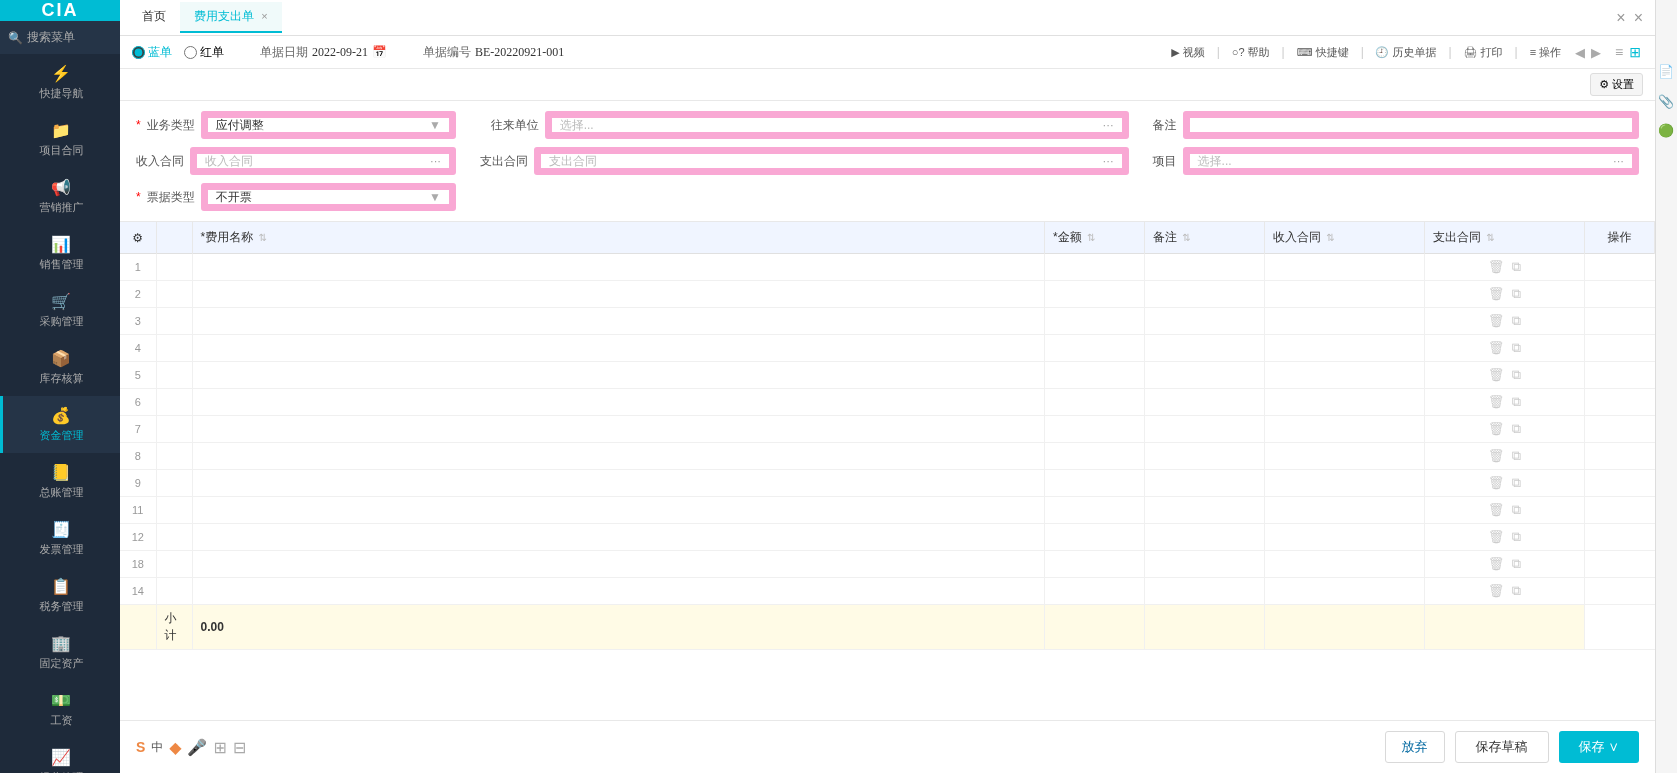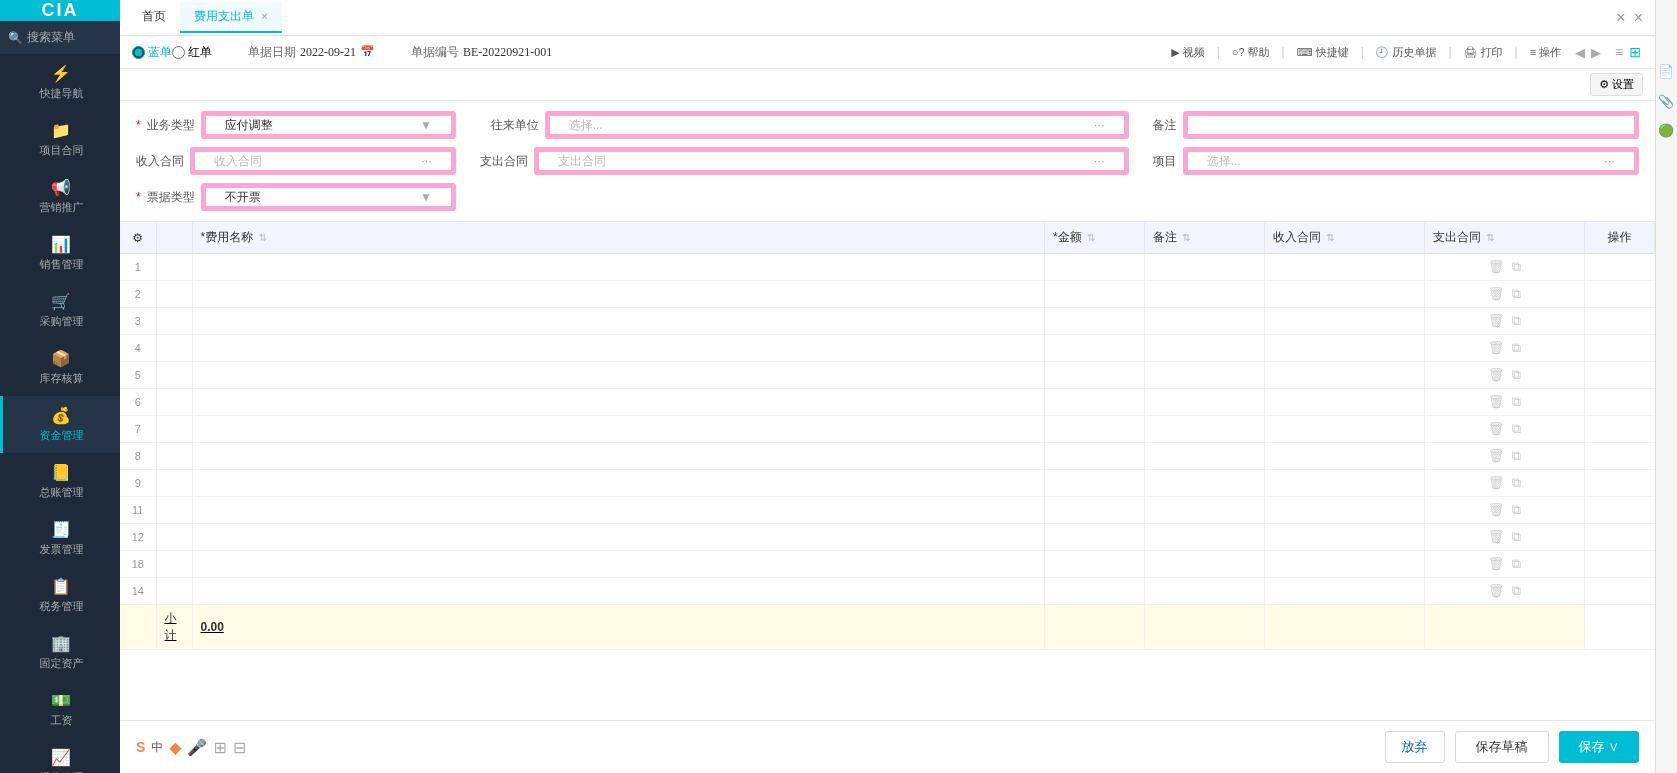--- a/index.html
+++ b/index.html
@@ -93,21 +93,21 @@
     .toolbar {
       background: #fff;
       display: flex;
       align-items: center;
       padding: 6px 12px;
       border-bottom: 1px solid #e8e8e8;
       gap: 8px;
       flex-shrink: 0;
       flex-wrap: wrap;
     }
-    .radio-group { display: flex; align-items: center; gap: 0; }
+    .radio-group { display: flex; align-items: center; gap: 12px; }
     .radio-label { display: flex; align-items: center; gap: 3px; cursor: pointer; font-size: 12px; }
     .radio-label.active { color: #00bcd4; }
     .toolbar-field { display: flex; align-items: center; gap: 4px; font-size: 12px; color: #555; }
     .toolbar-field .label { color: #666; margin-left: 28px; }
     .toolbar-field .value { color: #333; font-weight: 500; font-family: Liberation Serif, serif; }
     .toolbar-actions {
       margin-left: auto;
       display: flex;
       align-items: center;
       gap: 6px;
@@ -142,23 +142,23 @@
     }
     .form-field {
       display: flex;
       align-items: center;
       gap: 6px;
       flex: 1;
     }
     .form-field .req { color: red; }
     .form-field .field-label { font-size: 12px; color: #555; white-space: nowrap; }
     .form-field .field-input {
-      border: 5px solid #f9a8d4;
+      border: 7px solid #f9a8d4;
       border-radius: 3px;
-      padding: 4px 19px;
+      padding: 4px 8px;
       font-size: 12px;
       color: #333;
       flex: 1;
       display: flex;
       align-items: center;
       justify-content: space-between;
       cursor: pointer;
       min-width: 120px;
       background: #fff;
       height: 28px;
@@ -195,21 +195,21 @@
     thead th.ops { text-align: center; width: 70px; }
     tbody tr { border-bottom: 1px solid #f0f0f0; }
     tbody td {
       padding: 5px 8px;
       border-right: 1px solid #f0f0f0;
       height: 26px;
     }
     tbody td.num { color: #999; font-size: 11px; text-align: center; width: 36px; }
     tbody td.ops-cell { text-align: center; }
     .ops-icon { color: #ccc; cursor: pointer; margin: 0 2px; font-size: 13px; }
-    .subtotal-row { background: #fffbe6 !important; font-weight: 500; text-decoration: underline; }
+    .subtotal-row { background: #fffbe6 !important; font-weight: 500; }
     .subtotal-row td { color: #333; }
     .subtotal-label { color: #666; font-size: 12px; padding-left: 8px; }
 
     
     .footer {
       background: #fff;
       padding: 10px 16px;
       display: flex;
       align-items: center;
       justify-content: space-between;

